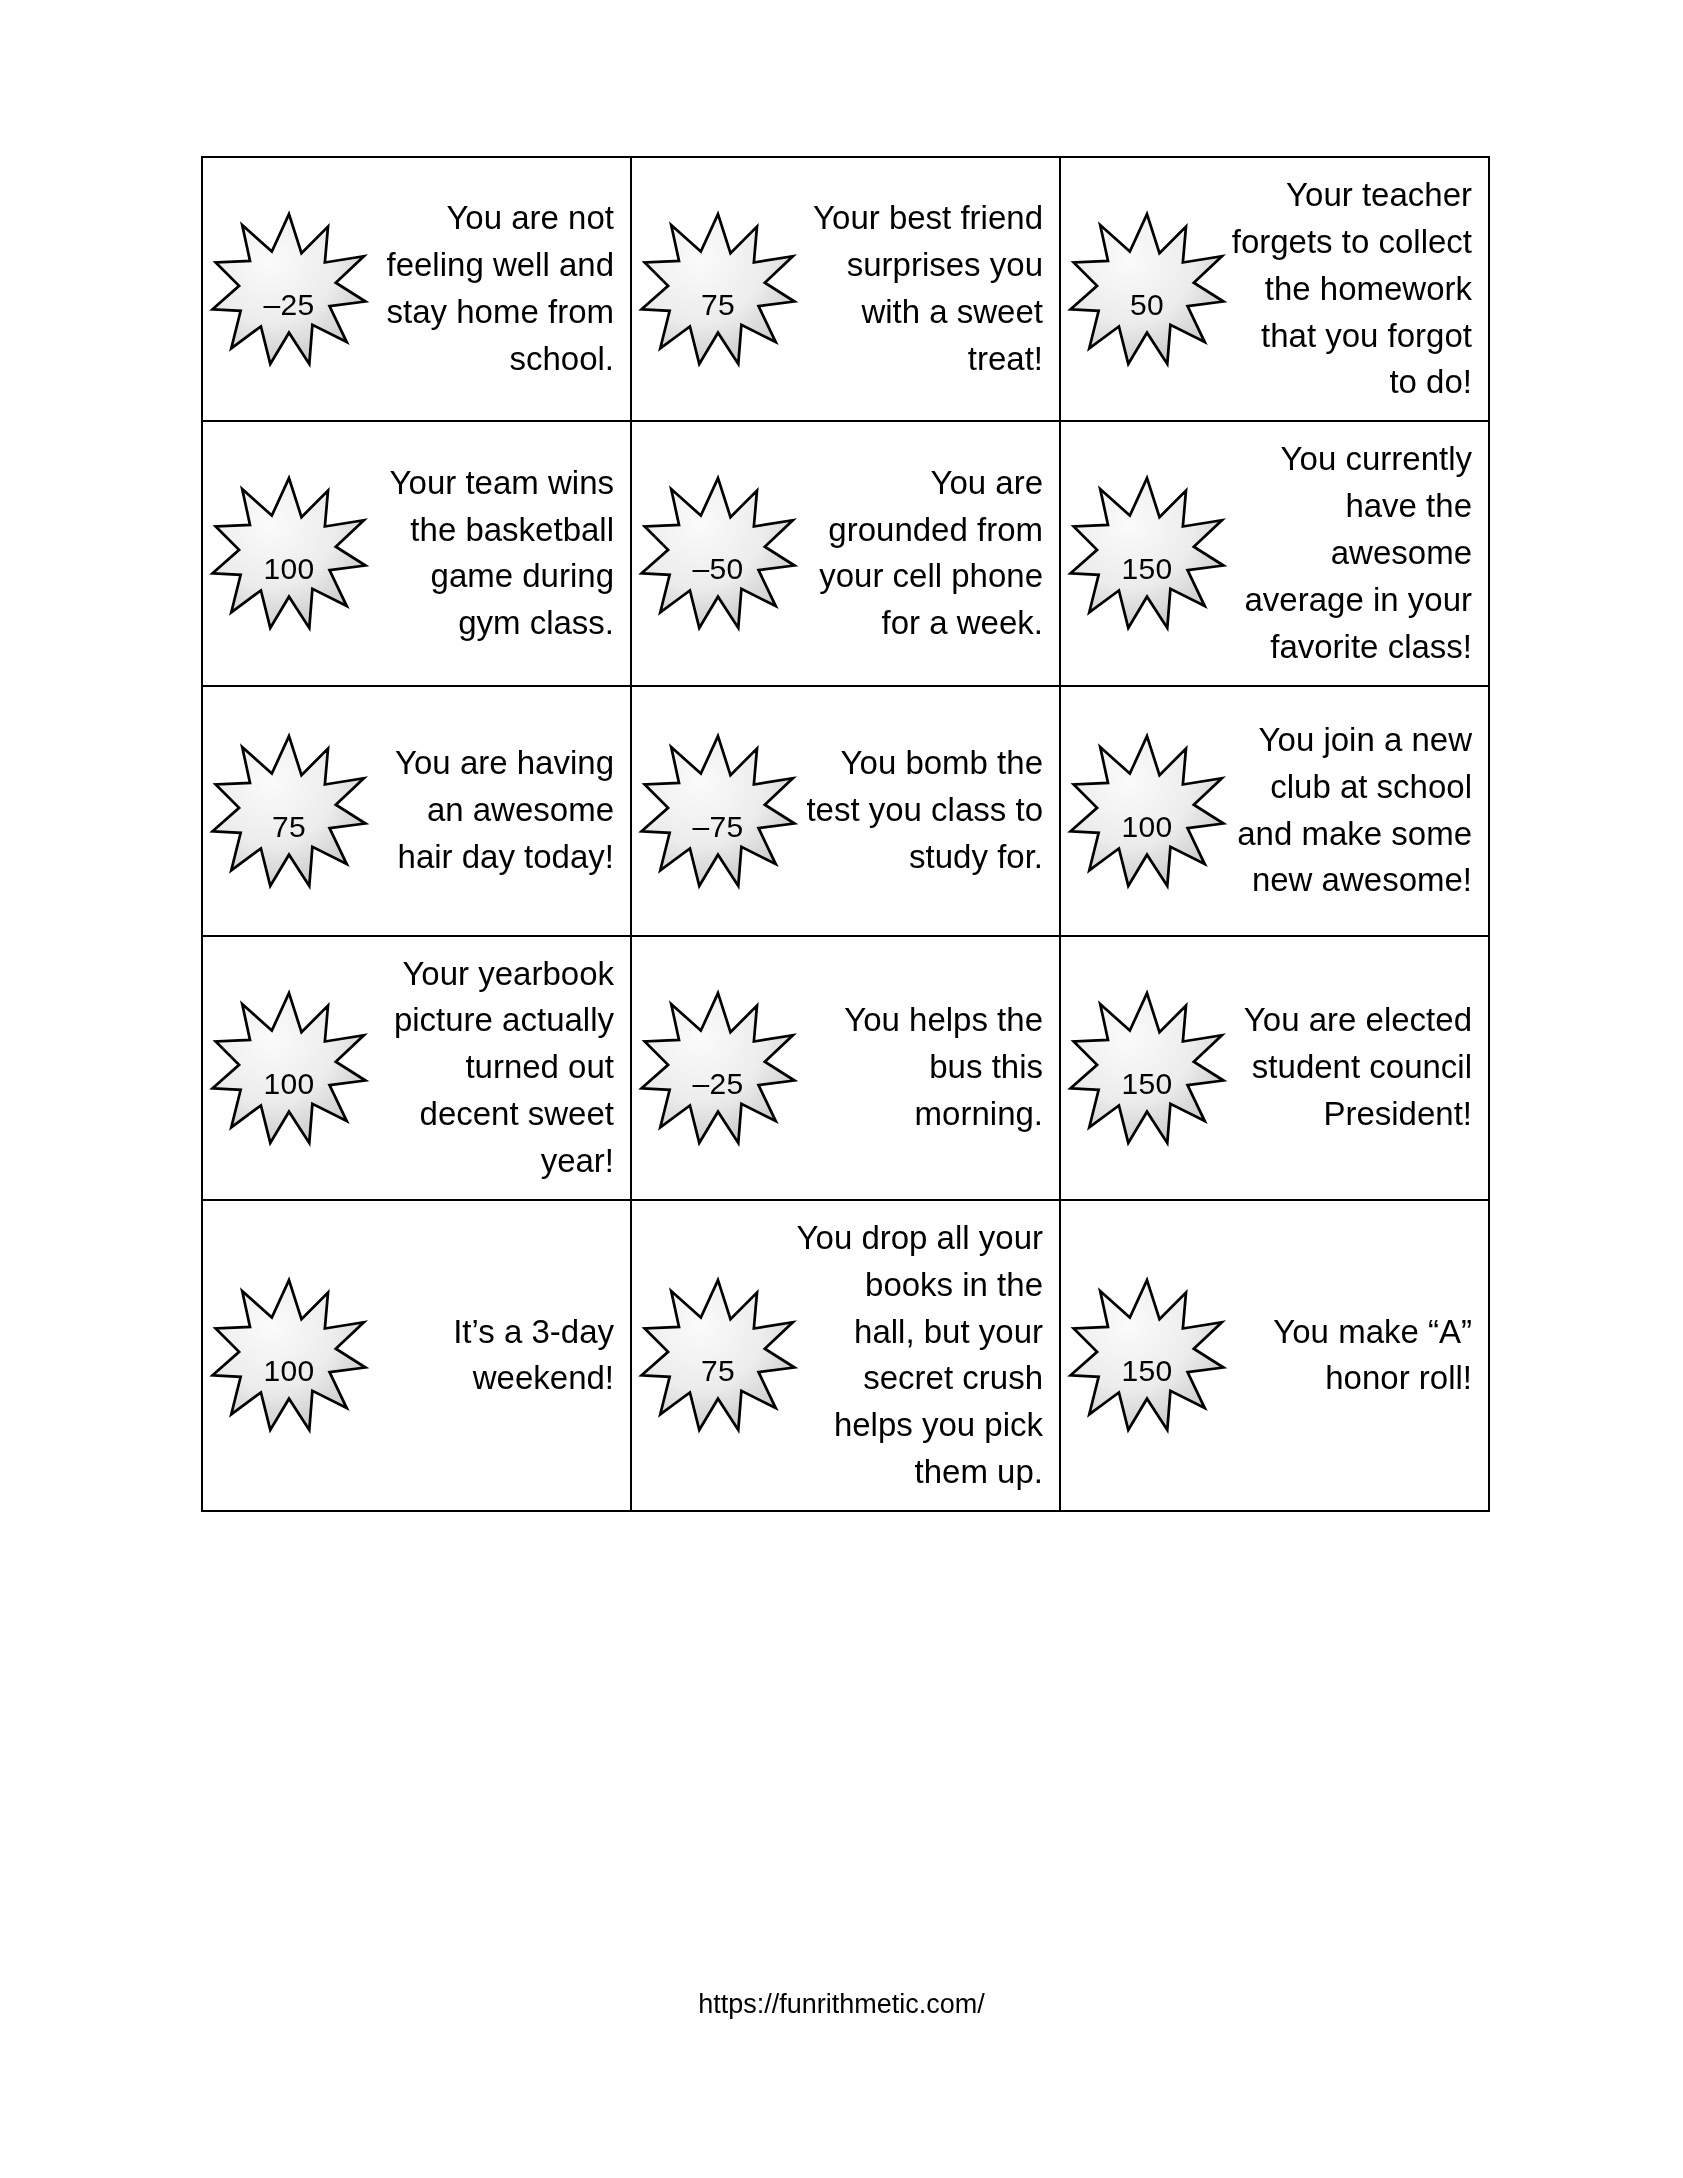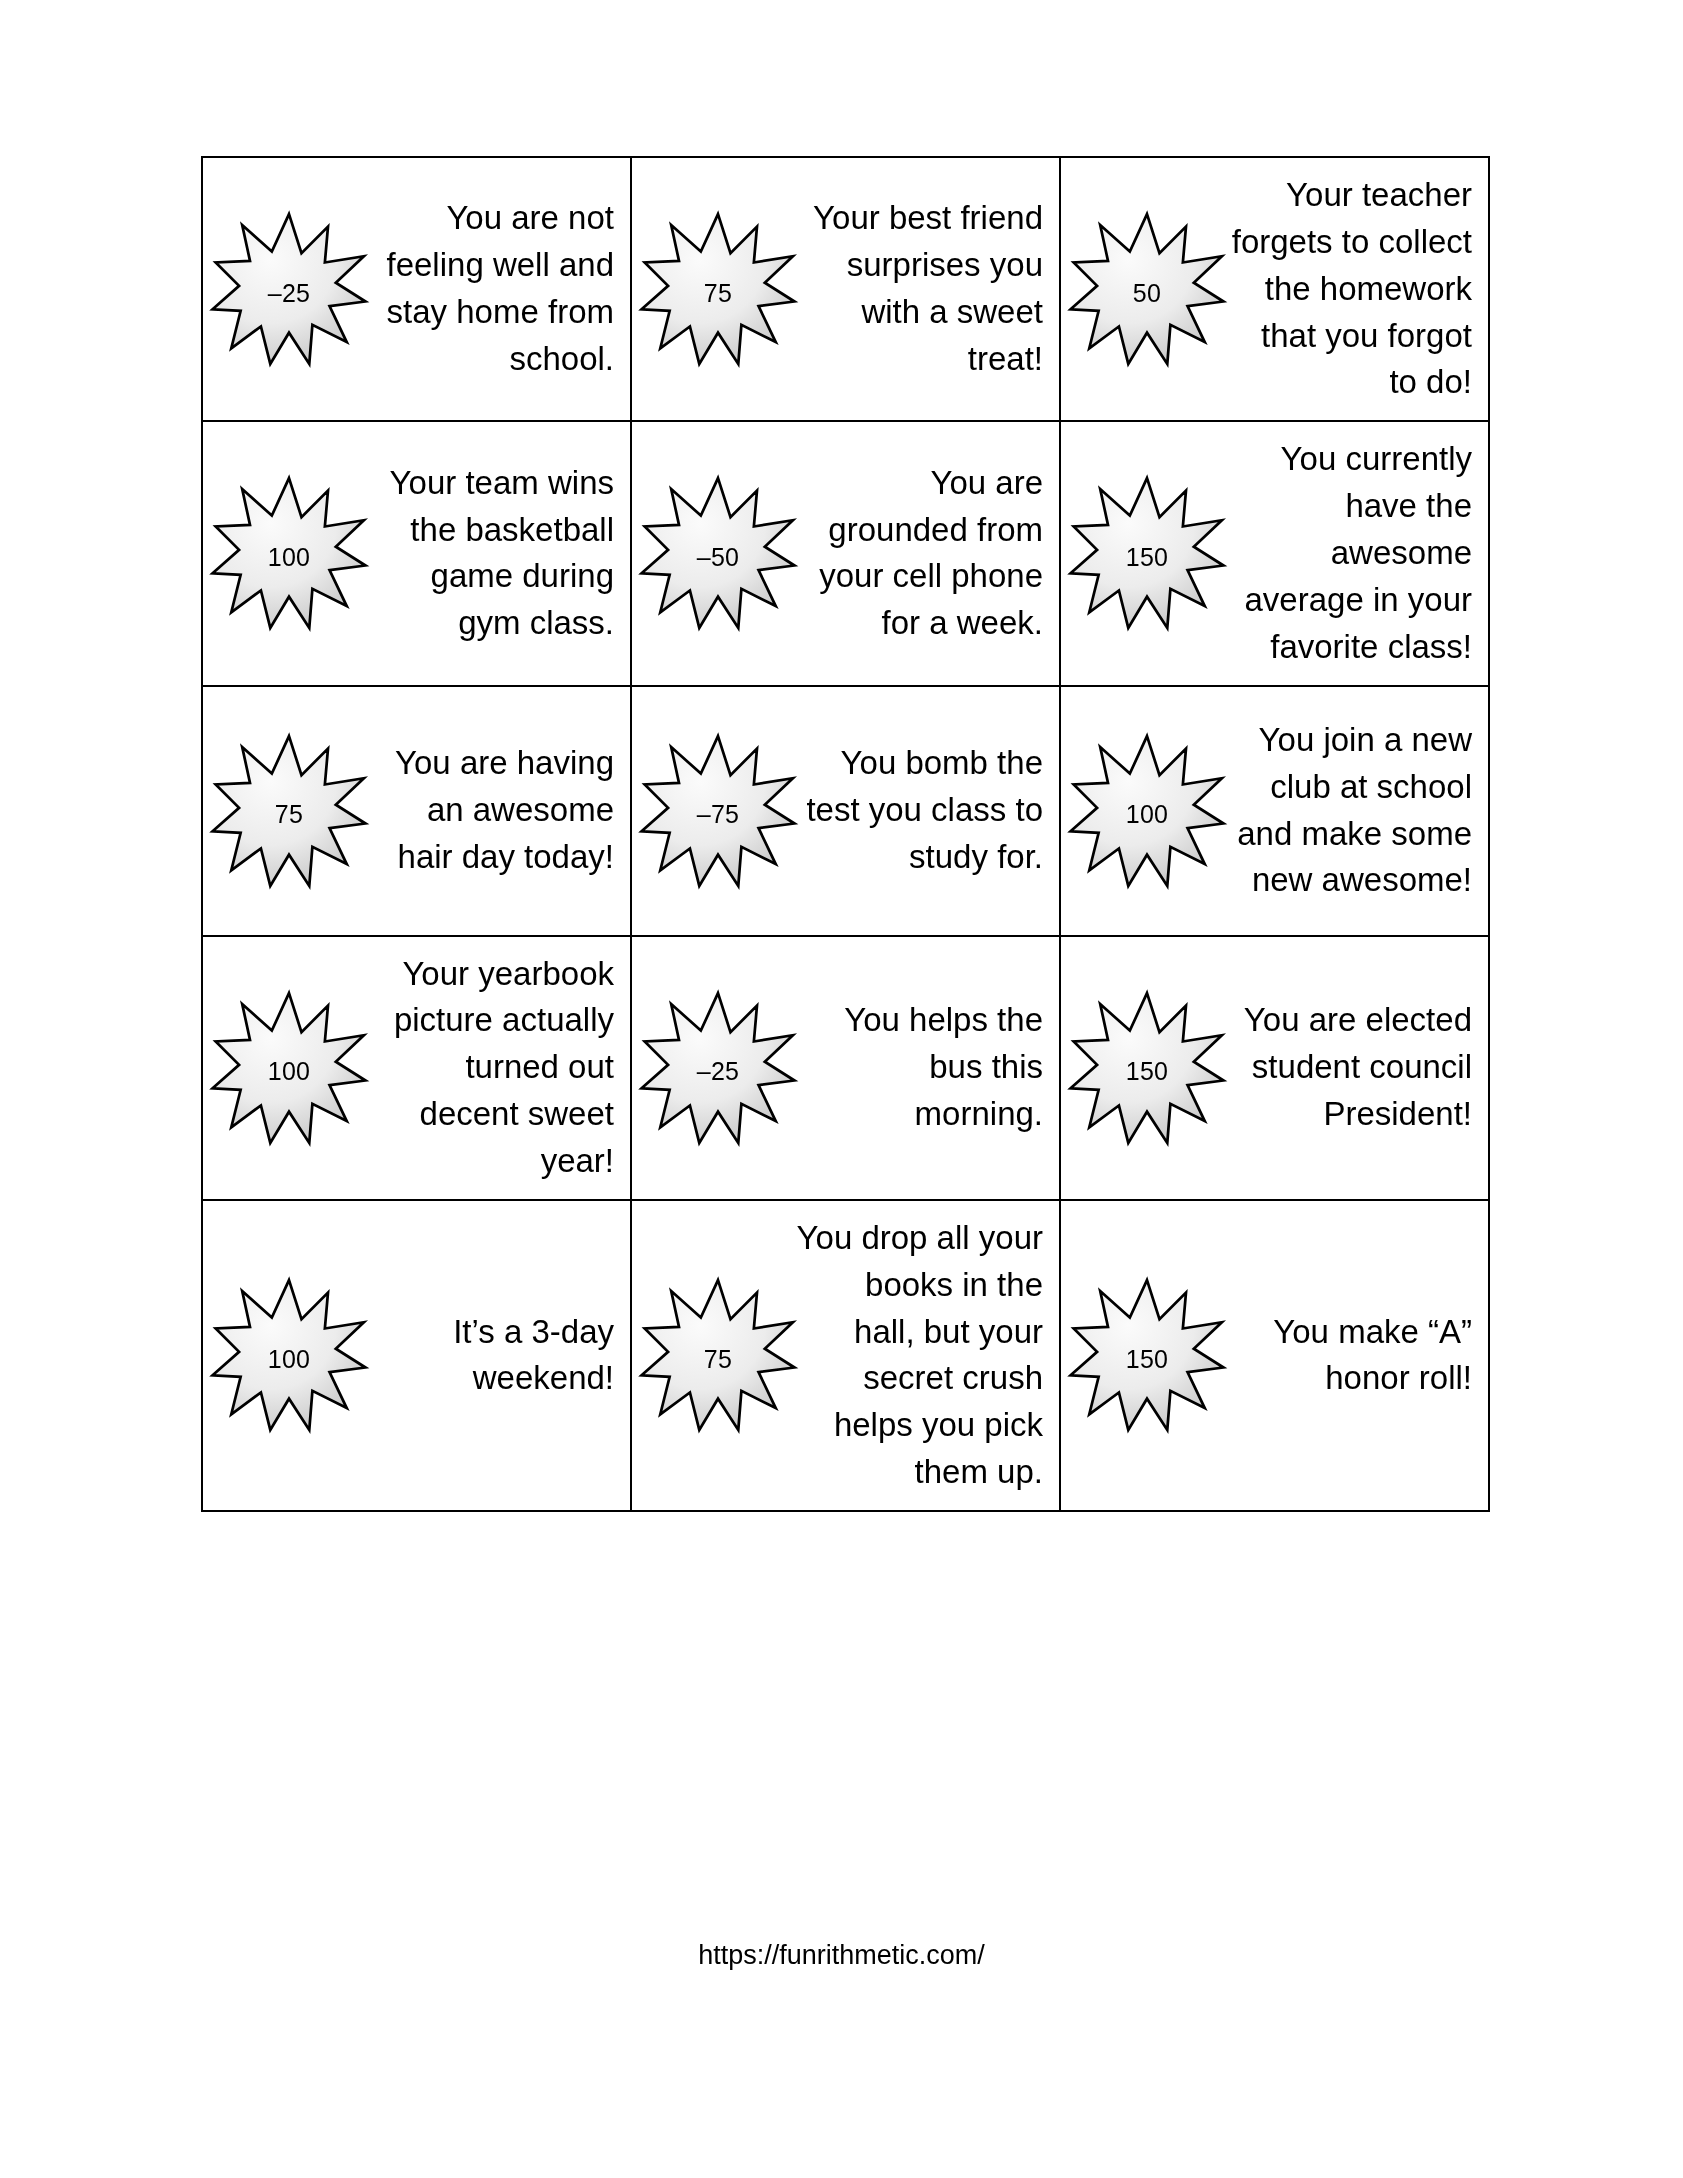--- a/index.html
+++ b/index.html
@@ -63,27 +63,27 @@
   }
   .burst svg {
     display: block;
     width: 156px;
     height: 156px;
     overflow: visible;
   }
   .burst .burst-value {
     position: absolute;
     left: 0;
-    top: 4px;
+    top: 16px;
     width: 156px;
     height: 156px;
     display: flex;
     align-items: center;
     justify-content: center;
-    font-size: 25px;
+    font-size: 30px;
     line-height: 1;
     letter-spacing: 0.3px;
     color: #000000;
     pointer-events: none;
   }
 
   
   .card-text {
     flex: 1 1 auto;
     text-align: right;
@@ -98,21 +98,21 @@
   tr.r1 .card { min-height: 246px; }
   tr.r2 .card { min-height: 247px; }
   tr.r3 .card { min-height: 248px; }
   tr.r4 .card { min-height: 249px; }
   tr.r5 .card { min-height: 255px; }
 
   
   .footer-url {
     position: absolute;
     left: 0;
-    top: 1940px;
+    top: 1989px;
     width: 1683px;
     text-align: center;
     font-size: 27px;
     color: #000000;
   }
 </style>
 </head>
 <body>
 
 <div class="page">

